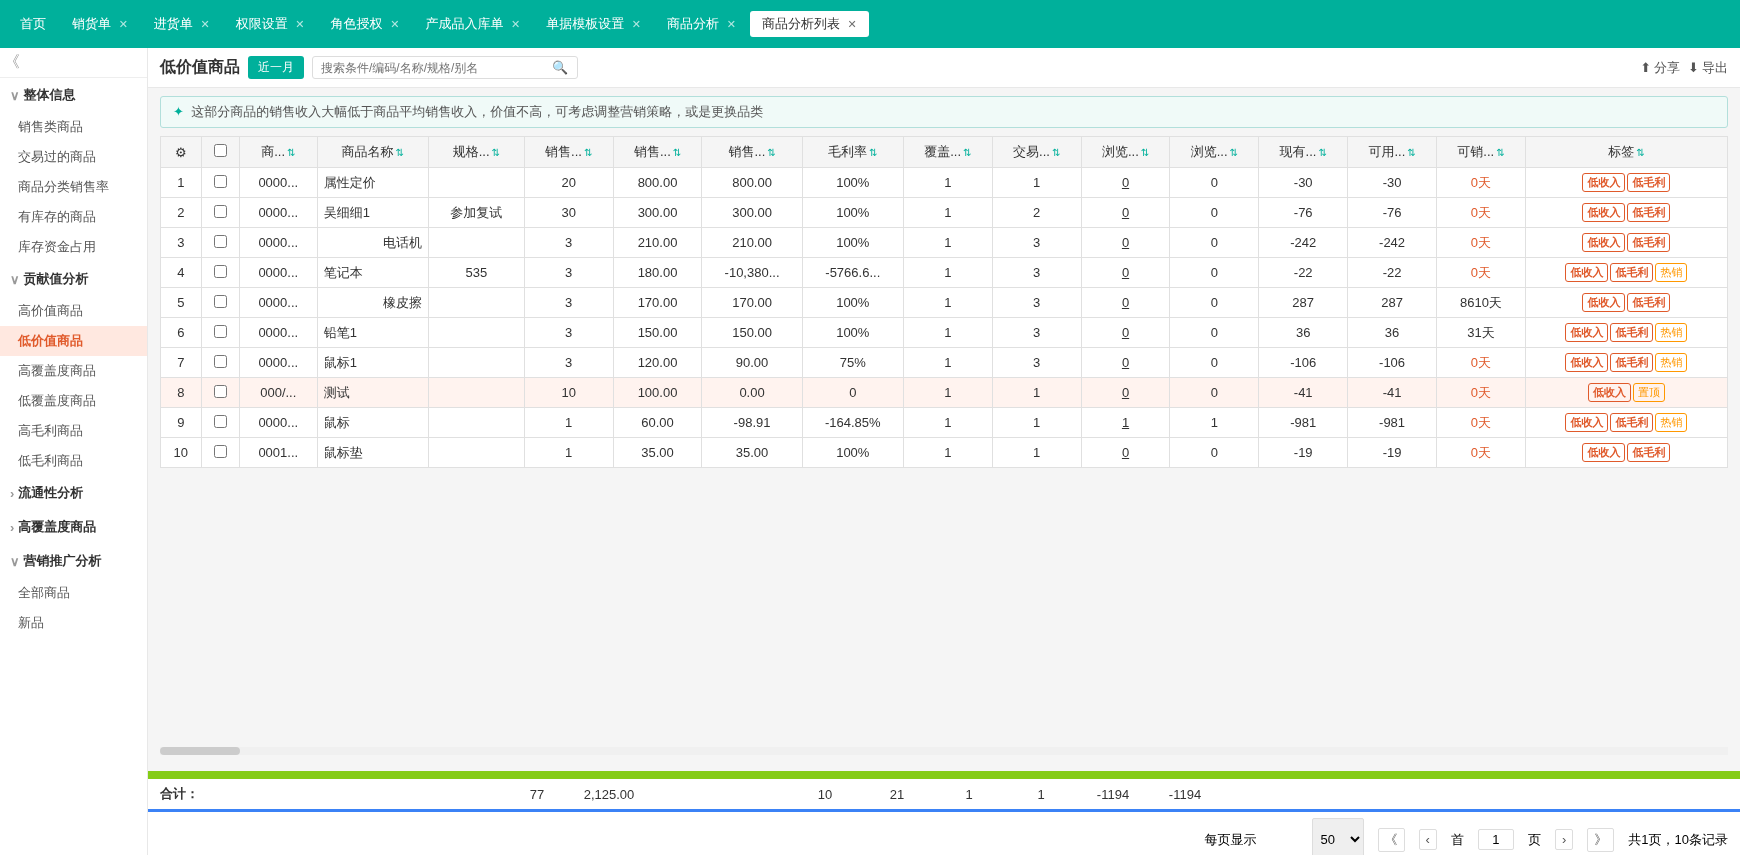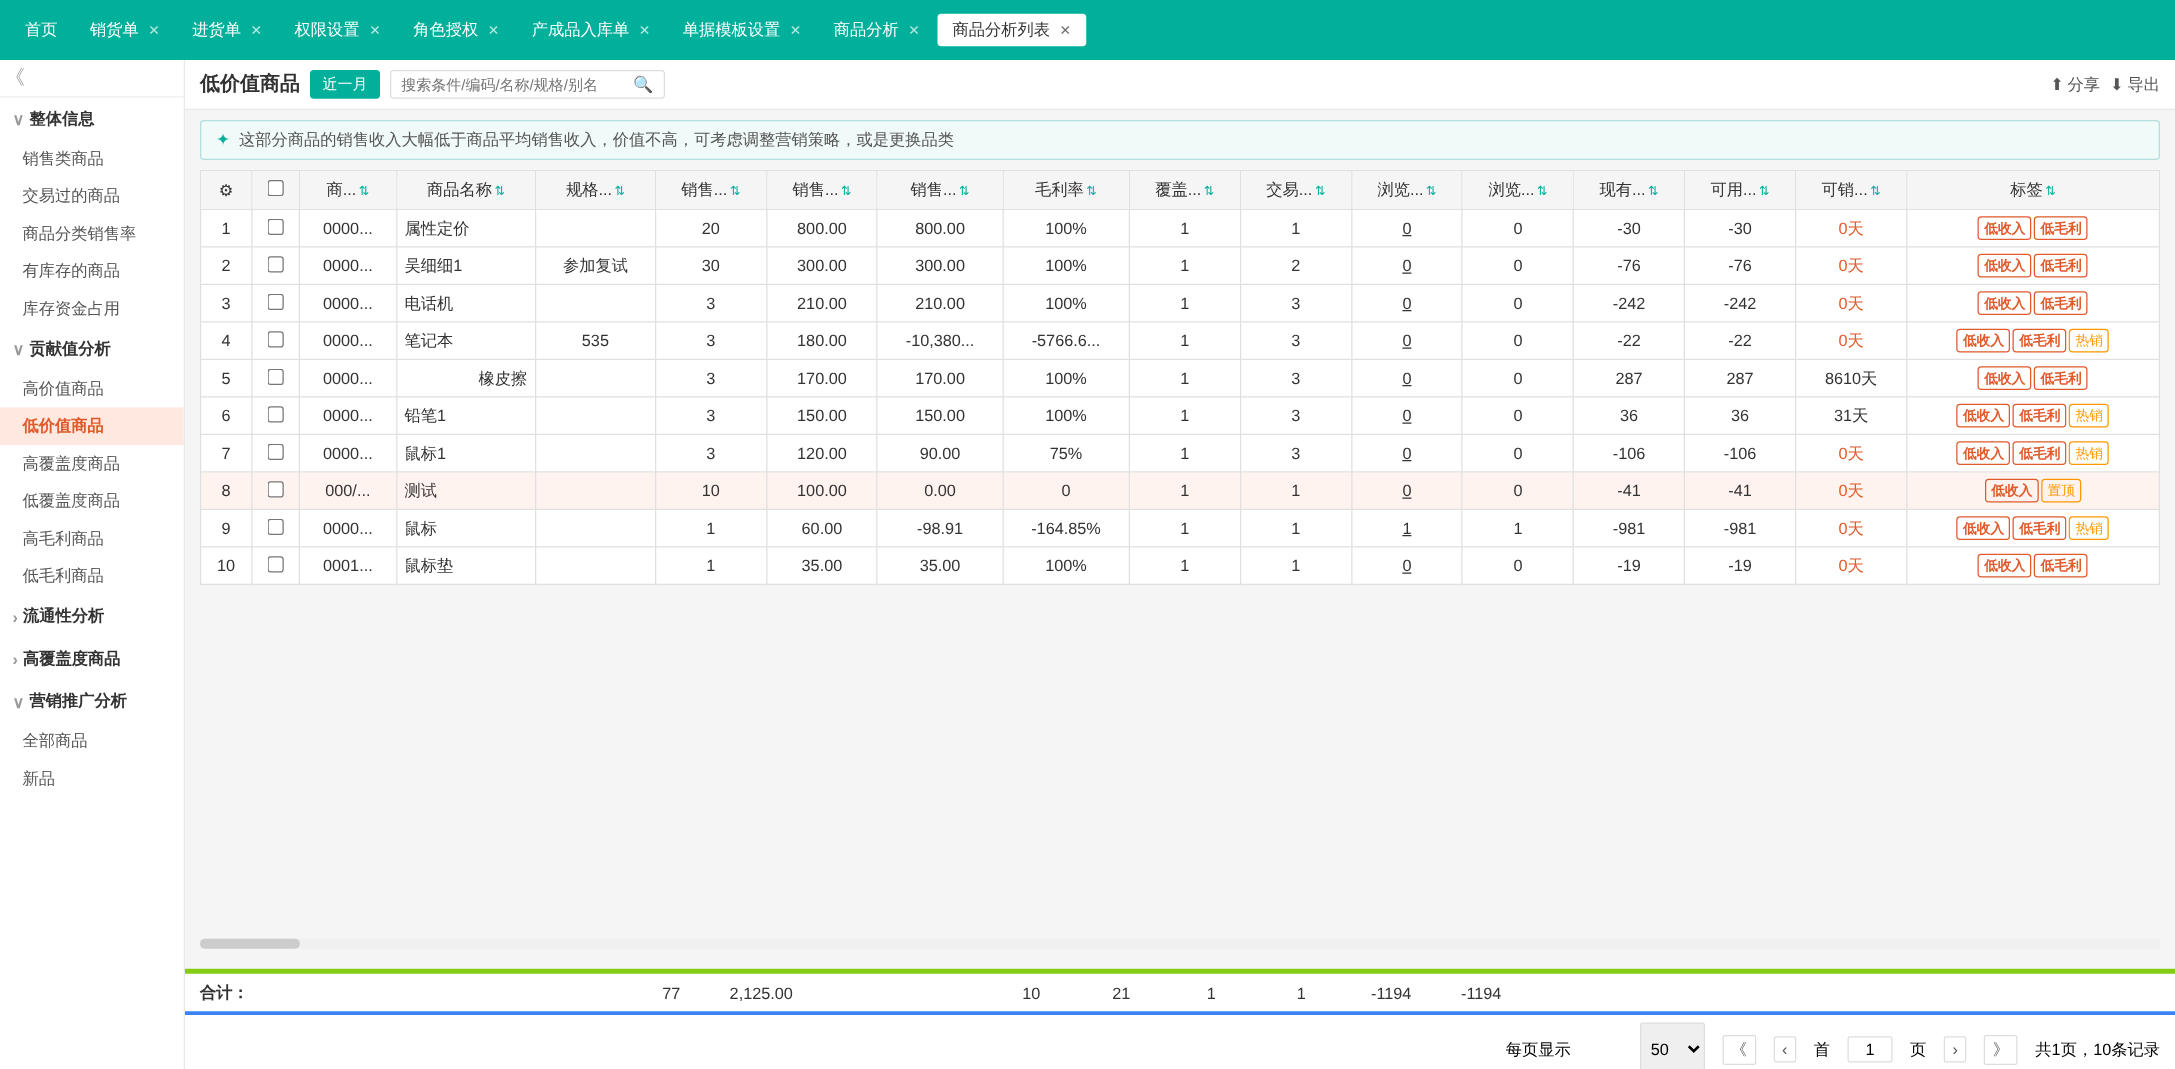--- a/index.html
+++ b/index.html
@@ -84,21 +84,21 @@
       cursor: pointer;
       font-size: 12px;
     }
     .search-box {
       display: flex;
       align-items: center;
       border: 1px solid #ddd;
       border-radius: 3px;
       padding: 3px 8px;
       gap: 4px;
-      width: 220px;
+      width: 266px;
     }
     .search-box input {
       border: none;
       outline: none;
       font-size: 12px;
       width: 100%;
       color: #999;
     }
     .header-actions {
       margin-left: auto;
@@ -171,21 +171,21 @@
       padding: 1px 4px;
       font-size: 11px;
       margin: 0 1px;
     }
     .tag-red { color: #e05a2b; border-color: #e05a2b; font-weight: bold; }
     .tag-orange { color: #ff9800; border-color: #ff9800; }
 
     
     .table-footer {
       background: #fff;
-      border-top: 4px solid #84cc16;
+      border-top: 8px solid #84cc16;
       padding: 6px 12px;
       display: flex;
       align-items: center;
       gap: 12px;
       font-size: 13px;
       color: #333;
       margin-top: 16px;
     }
     .footer-label { font-weight: bold; margin-right: 8px; }
     .footer-cell {
@@ -386,21 +386,21 @@
       <td>0</td>
       <td>-76</td>
       <td>-76</td>
       <td style="color:#e05a2b">0天</td>
       <td><span class="tag tag-red">低收入</span><span class="tag tag-red">低毛利</span></td>
     </tr>
             <tr>
       <td>3</td>
       <td><input type="checkbox" style=""></td>
       <td>0000...</td>
-      <td style="text-align:left">电话机</td>
+      <td style="text-align:right">电话机</td>
       <td></td>
       <td>3</td>
       <td>210.00</td>
       <td>210.00</td>
       <td>100%</td>
       <td>1</td>
       <td>3</td>
       <td><span style="text-decoration:underline;cursor:pointer">0</span></td>
       <td>0</td>
       <td>-242</td>

